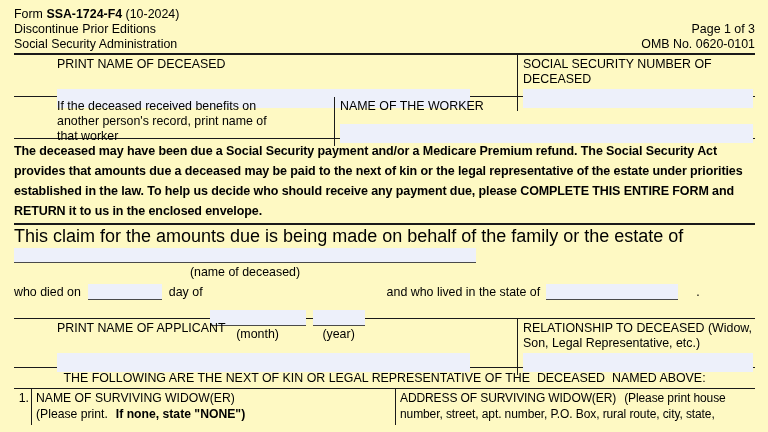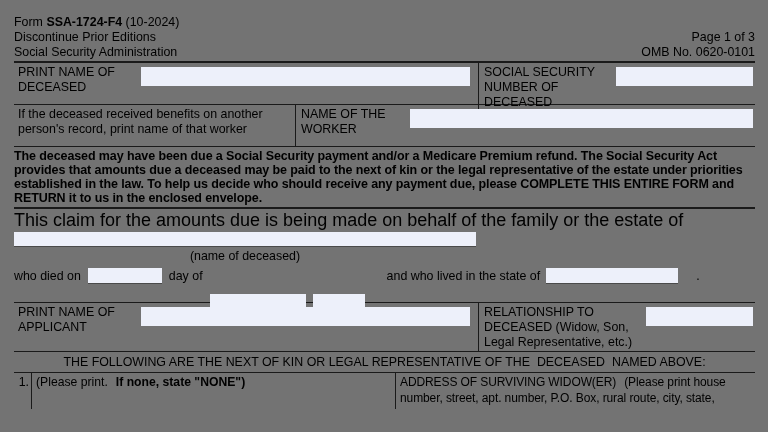--- a/index.html
+++ b/index.html
@@ -1,24 +1,24 @@
 <!DOCTYPE html>
 <html><head>
 <meta charset="utf-8">
 <style>
   * { box-sizing: border-box; margin: 0; padding: 0; }
   html, body { background: #ffffff; }
   .page {
     position: relative;
     width: 768px; height: 432px;
     overflow: hidden;
-    background: #737373;
+    background: #fef9c3;
     color: #000;
     font-family: "Liberation Sans", sans-serif;
-    padding: 8px 13px 0 14px;
+    padding: 0 13px 0 14px;
   }
   
   .header {
     display: flex; justify-content: space-between; align-items: flex-end;
     padding-top: 7px; padding-bottom: 2px;
     border-bottom: 2px solid #1a1a1a;
     font-size: 12.4px; line-height: 14.8px;
   }
   .h-right { text-align: right; }
   
@@ -28,32 +28,32 @@
     letter-spacing: 0.1px;
   }
   
   .row { border-bottom: 1.5px solid #1a1a1a; }
   .grid-a { display: grid; grid-template-columns: 464px 1fr; }
   .grid-b { display: grid; grid-template-columns: 281px 1fr; }
   .row-deceased, .row-worker { height: 42px; }
   .row-applicant { height: 50px; border-top: 1.5px solid #1a1a1a; }
   .cell {
     padding: 2px 8px 3px 4px;
-    display: flex; flex-direction: row; justify-content: space-between;
+    display: flex; flex-direction: column; justify-content: space-between; margin-left: 39px;
   }
   .cell-r { border-left: 1.2px solid #1a1a1a; padding-left: 5px; padding-right: 2px; }
   .label { font-size: 12.4px; line-height: 14.6px; }
   .field {
     display: block; width: 100%; height: 19px;
     background: #edf0fa; border: none; outline: none;
     font: inherit; margin-top: 2px;
   }
   
   .notice {
-    font-weight: bold; font-size: 12.5px; line-height: 14px;
+    font-weight: bold; font-size: 12.5px; line-height: 20px;
     padding: 2px 0; border-bottom: 2px solid #1a1a1a;
     letter-spacing: -0.1px;
   }
   
   .claim-intro { font-size: 18px; line-height: 15px; margin-top: 4px; }
   .name-field {
     display: block; width: 462px; height: 15px; margin-top: 4px;
     background: #edf0fa; border: none; outline: none;
     border-bottom: 1.5px solid #4a4a4a; font: inherit;
   }
@@ -156,20 +156,21 @@
       <div class="label">RELATIONSHIP TO DECEASED (Widow, Son, Legal Representative, etc.)</div>
       <input class="field" value="" style="">
     </div>
   </div>
 
   <div class="kin-heading">THE FOLLOWING ARE THE NEXT OF KIN OR LEGAL REPRESENTATIVE OF THE  DECEASED  NAMED ABOVE:</div>
 
   <div class="grid-c">
     <div class="kin-num">1.</div>
     <div class="kin-cell cell-r">
+      <div>NAME OF SURVIVING WIDOW(ER)</div>
       <div><span>(Please print.</span><b class="gap-inline">If none, state "NONE")</b></div>
     </div>
     <div class="kin-cell cell-r kin-addr">
       <span>ADDRESS OF SURVIVING WIDOW(ER)</span><span class="gap-inline">(Please print house number, street, apt. number, P.O. Box, rural route, city, state,</span>
     </div>
   </div>
 
 </div>
 
 </body></html>

